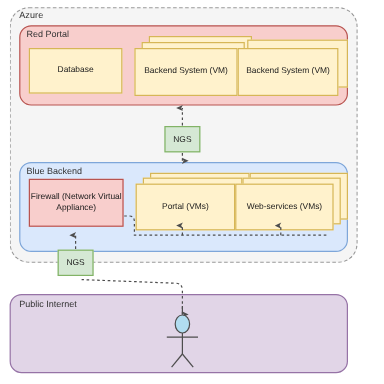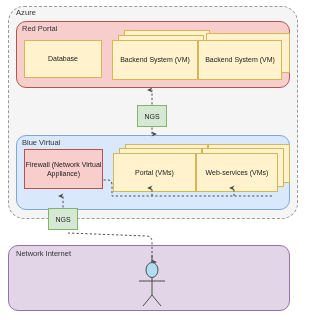--- a/index.html
+++ b/index.html
@@ -109,21 +109,21 @@
         <span>System (VM)</span>
       </div>
     </div>
   </div>
 
   <div class="abs ngs" style="left:137px;top:105px;width:30px;height:22px;">
     <span>NGS</span>
   </div>
 
   <div class="abs blue-box"></div>
-  <div class="abs blue-label">Blue Virtual</div>
+  <div class="abs blue-label">Blue Backend</div>
 
   <div class="abs firewall" style="left:24px;top:149px;width:79px;height:40px;">
     <div>
       <span>Firewall</span>
       <span>(Network Virtual</span>
       <span>Appliance)</span>
     </div>
   </div>
 
   <div class="stack" style="left:113px;top:144px;width:93px;height:48px;">
@@ -146,21 +146,21 @@
         <span>(VMs)</span>
       </div>
     </div>
   </div>
 
   <div class="abs ngs" style="left:48px;top:208px;width:30px;height:22px;">
     <span>NGS</span>
   </div>
 
   <div class="abs internet-box"></div>
-  <div class="abs internet-label">Network Internet</div>
+  <div class="abs internet-label">Public Internet</div>
 
   <svg class="overlay" viewBox="0 0 305 320">
     <defs>
       <marker id="arrUp" markerWidth="6" markerHeight="6" refX="3" refY="5.2" orient="auto" markerUnits="userSpaceOnUse">
         <path d="M3,0 L5.6,5.6 L3,4.2 L0.4,5.6 Z" fill="#4d4d4d"></path>
       </marker>
       <marker id="arrDown" markerWidth="6" markerHeight="6" refX="3" refY="5.2" orient="auto" markerUnits="userSpaceOnUse">
         <path d="M3,0 L5.6,5.6 L3,4.2 L0.4,5.6 Z" fill="#4d4d4d"></path>
       </marker>
     </defs>

